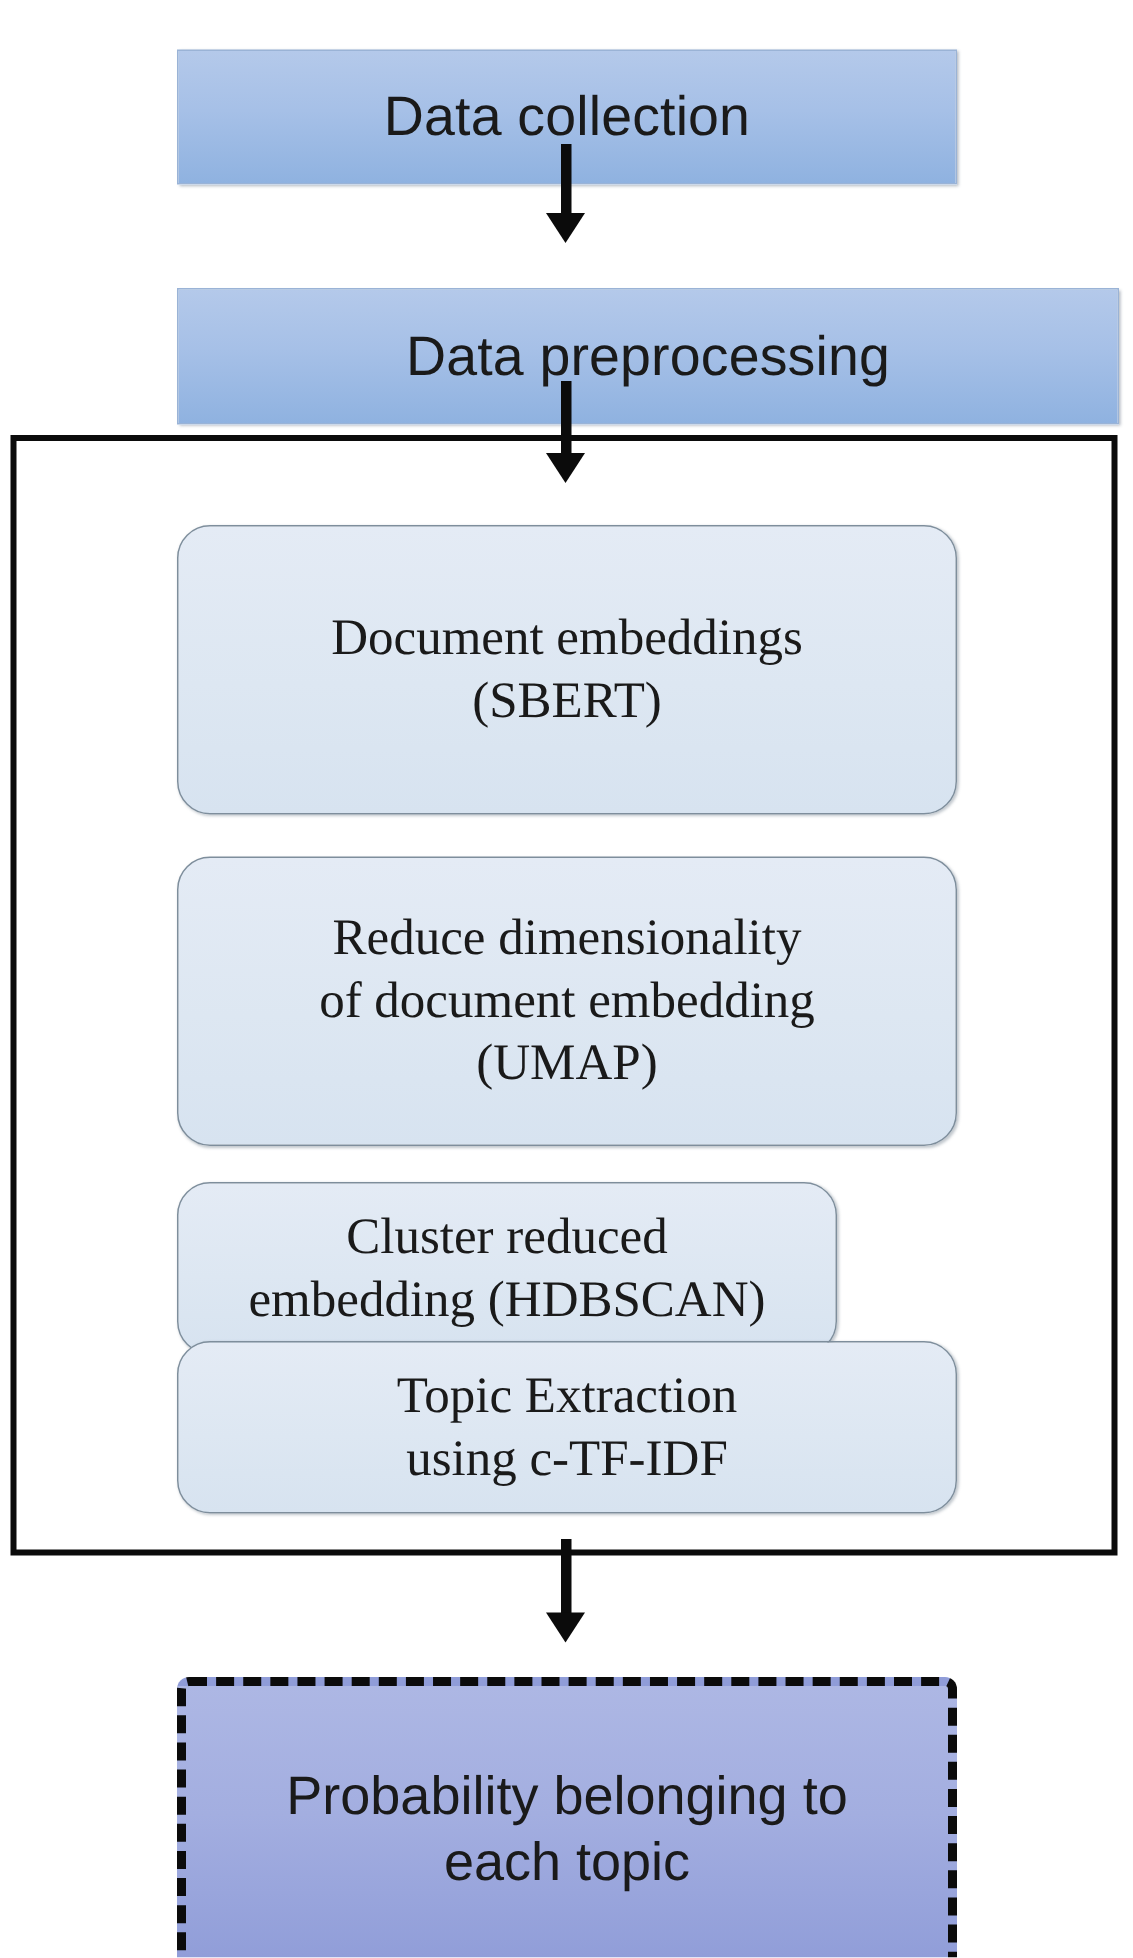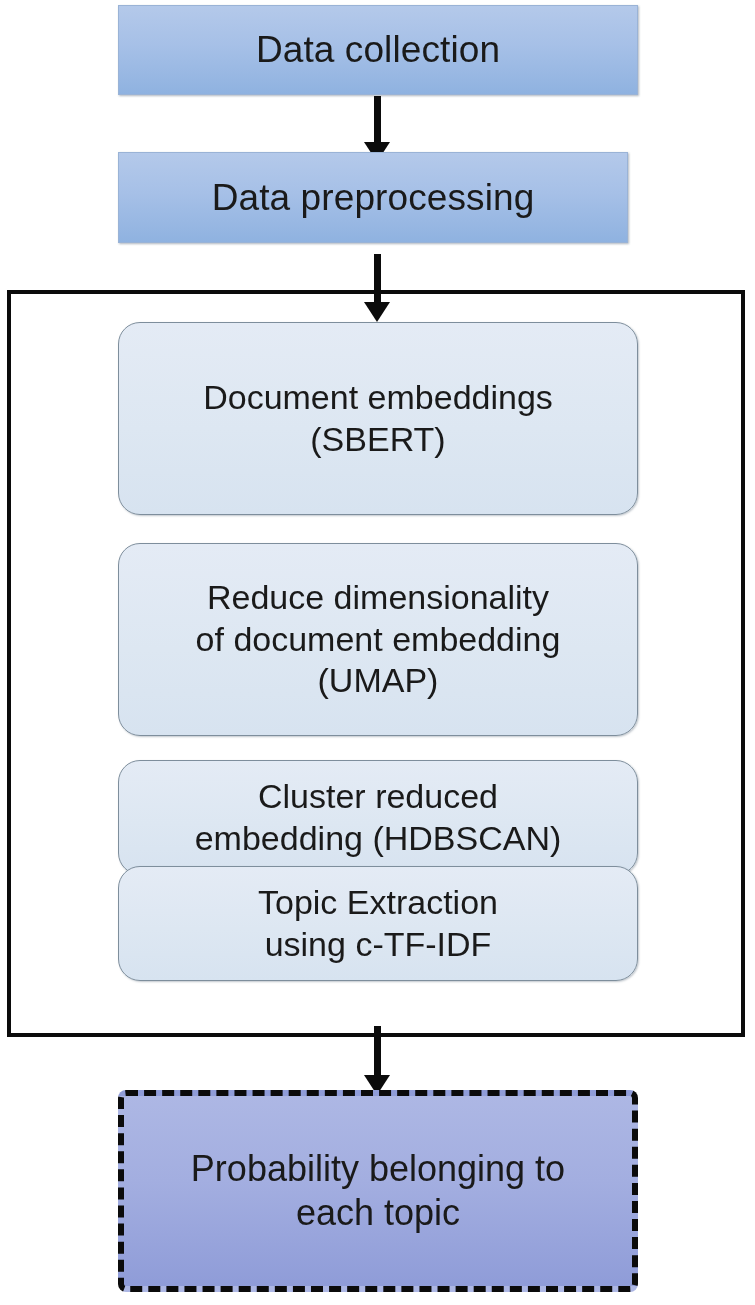--- a/index.html
+++ b/index.html
@@ -23,38 +23,40 @@
     position: absolute;
     box-sizing: border-box;
     display: flex;
     align-items: center;
     justify-content: center;
     text-align: center;
     color: #1a1a1a;
     line-height: 1.22;
     white-space: pre-line;
     padding: 4px 10px;
+    margin-top: 28px;
   }
 
   
   .stage-box {
     background: linear-gradient(180deg, #b4c9ea 0%, #a6c0e7 45%, #8fb2e0 100%);
     border: 1px solid #9ab3d6;
     box-shadow: 1px 1px 2px rgba(80,95,115,0.45);
     font-size: 37px;
     letter-spacing: 0.1px;
   }
 
   
   .step-box {
     background: linear-gradient(180deg, #e4ebf5 0%, #dde7f2 55%, #d7e3f0 100%);
     border: 1.5px solid #7e8e9c;
     border-radius: 22px;
     box-shadow: 1px 1px 2px rgba(100,115,130,0.40);
     font-size: 34px;
+    font-family: Liberation Serif, serif;
   }
 
   
   #group-rect {
     position: absolute;
     box-sizing: border-box;
     border: 4px solid #0b0b0b;
     background: transparent;
   }
 
@@ -86,41 +88,41 @@
 
 <div id="canvas">
 
   <div class="node stage-box" style="left:118px; top:5px; width:520px; height:90px;">
     <span>Data collection</span>
   </div>
 
   <div class="arrow" style="left:374px; top:96px; height:48px;"></div>
   <div class="arrow-head" style="left:364px; top:142px;"></div>
 
-  <div class="node stage-box" style="left:118px; top:152px; width:510px; height:91px;text-align:center;">
+  <div class="node stage-box" style="left:118px; top:164px; width:628px; height:91px;text-align:center;">
     <span>Data preprocessing</span>
   </div>
 
   <div class="arrow" style="left:374px; top:254px; height:50px;"></div>
   <div class="arrow-head" style="left:364px; top:302px;"></div>
 
   <div id="group-rect" style="left:7px; top:290px; width:738px; height:747px;"></div>
 
   <div class="node step-box" style="left:118px; top:322px; width:520px; height:193px;">
     <span>Document embeddings
 (SBERT)</span>
   </div>
 
   <div class="node step-box" style="left:118px; top:543px; width:520px; height:193px;">
     <span>Reduce dimensionality
 of document embedding
 (UMAP)</span>
   </div>
 
-  <div class="node step-box" style="left:118px; top:760px; width:520px; height:115px;">
+  <div class="node step-box" style="left:118px; top:760px; width:440px; height:115px;">
     <span>Cluster reduced
 embedding (HDBSCAN)</span>
   </div>
 
   <div class="node step-box" style="left:118px; top:866px; width:520px; height:115px;">
     <span>Topic Extraction
 using c-TF-IDF</span>
   </div>
 
   <div class="arrow" style="left:374px; top:1026px; height:55px;"></div>

